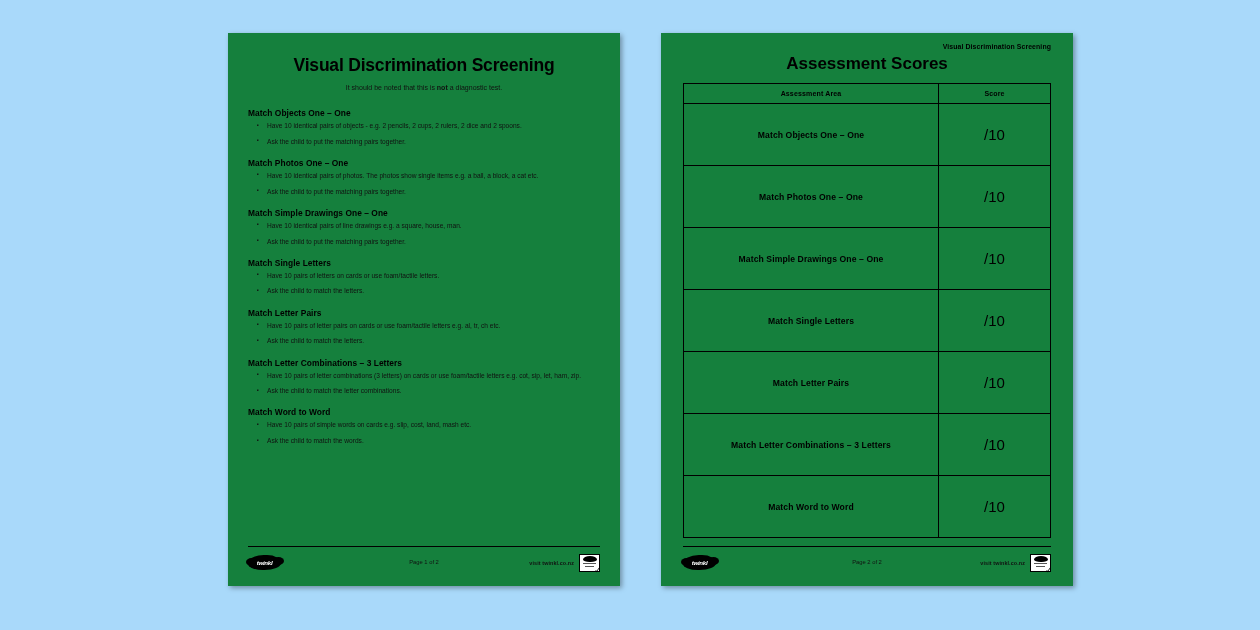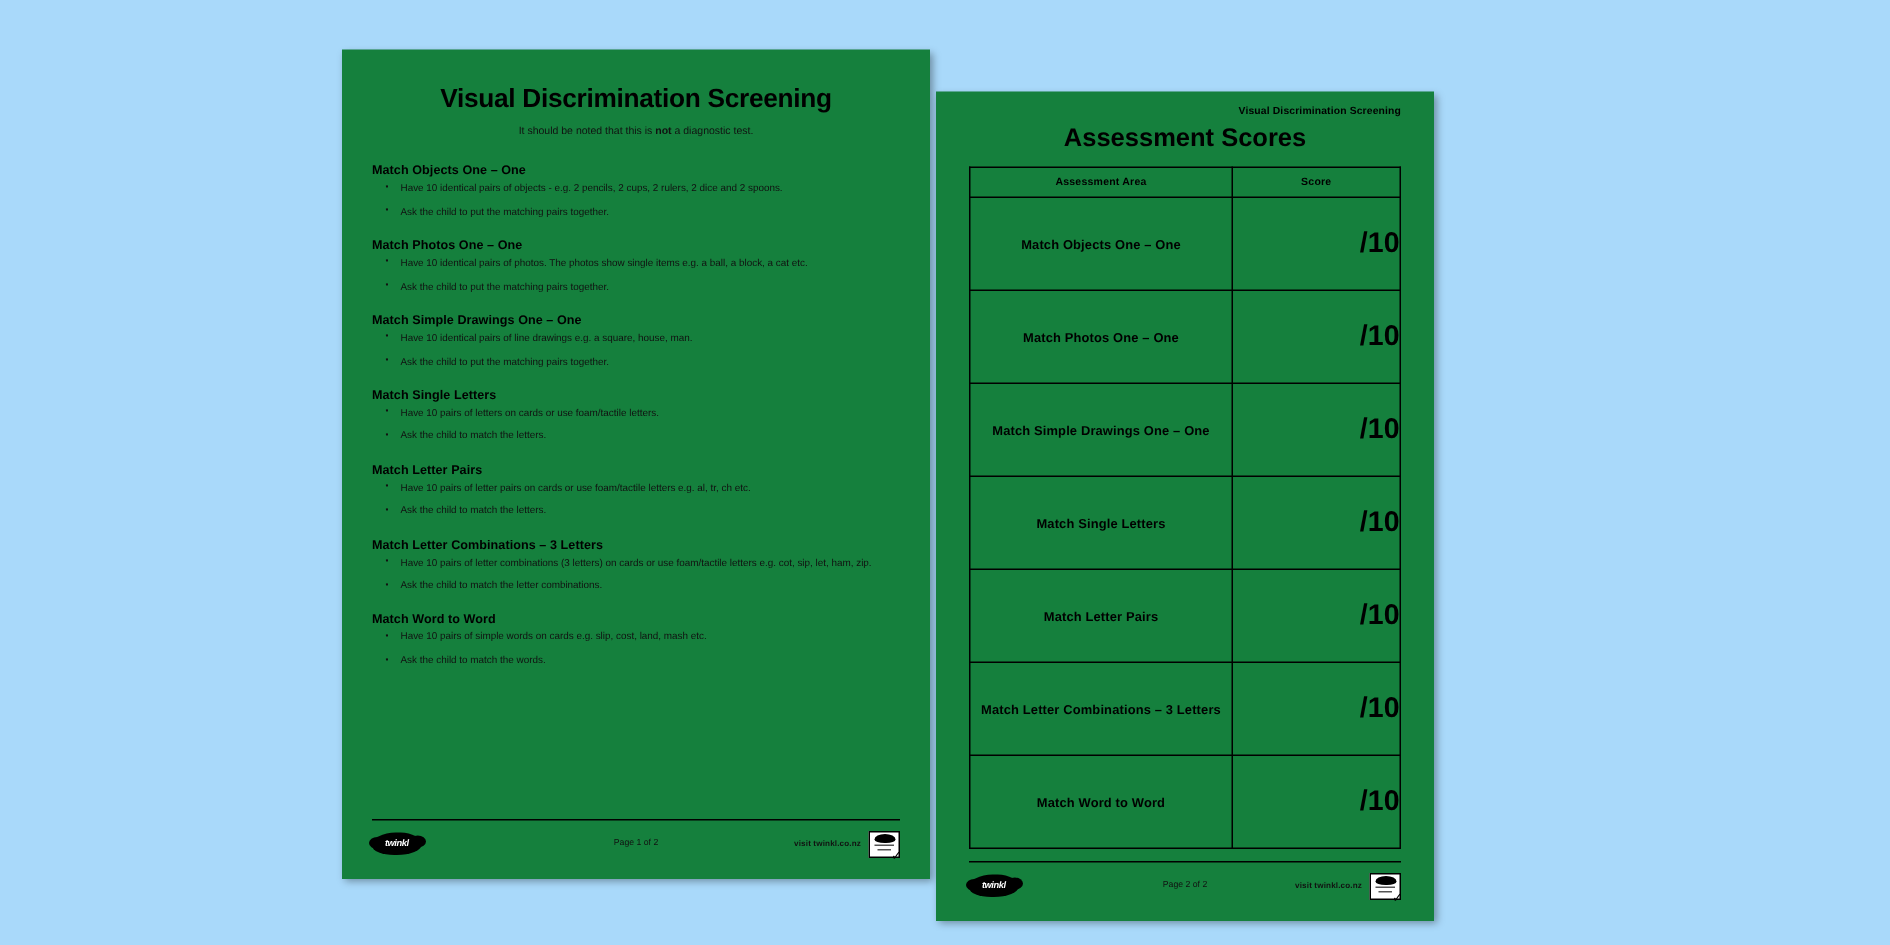--- a/index.html
+++ b/index.html
@@ -71,26 +71,25 @@
     content: "▪";
     position: absolute;
     left: 9px;
     top: -0.5px;
     font-size: 5.5px;
     color: #111;
   }
 
   
   #page-two {
-    left: 624px;
+    left: 661px;
     top: 33px;
-    width: 332px;
+    width: 412px;
     height: 553px;
     padding: 10px 22px 0 22px;
-    margin-top: 28px;
   }
 
   .page-tag {
     text-align: right;
     font-size: 6.9px;
     font-weight: bold;
     color: #000;
     margin-bottom: 4px;
     letter-spacing: 0.1px;
   }
@@ -124,24 +123,23 @@
   }
 
   table.scores td.area {
     height: 62px;
     font-size: 8.6px;
     font-weight: bold;
     letter-spacing: 0.1px;
   }
 
   table.scores td.score {
-    font-size: 19px;
-    font-weight: bold;
+    font-size: 15px;
+    font-weight: normal;
     width: 112px;
-    text-align: right;
   }
 
   table.scores col.c-area { width: auto; }
 
   
   .footer {
     position: absolute;
     left: 20px;
     right: 20px;
     bottom: 14px;

